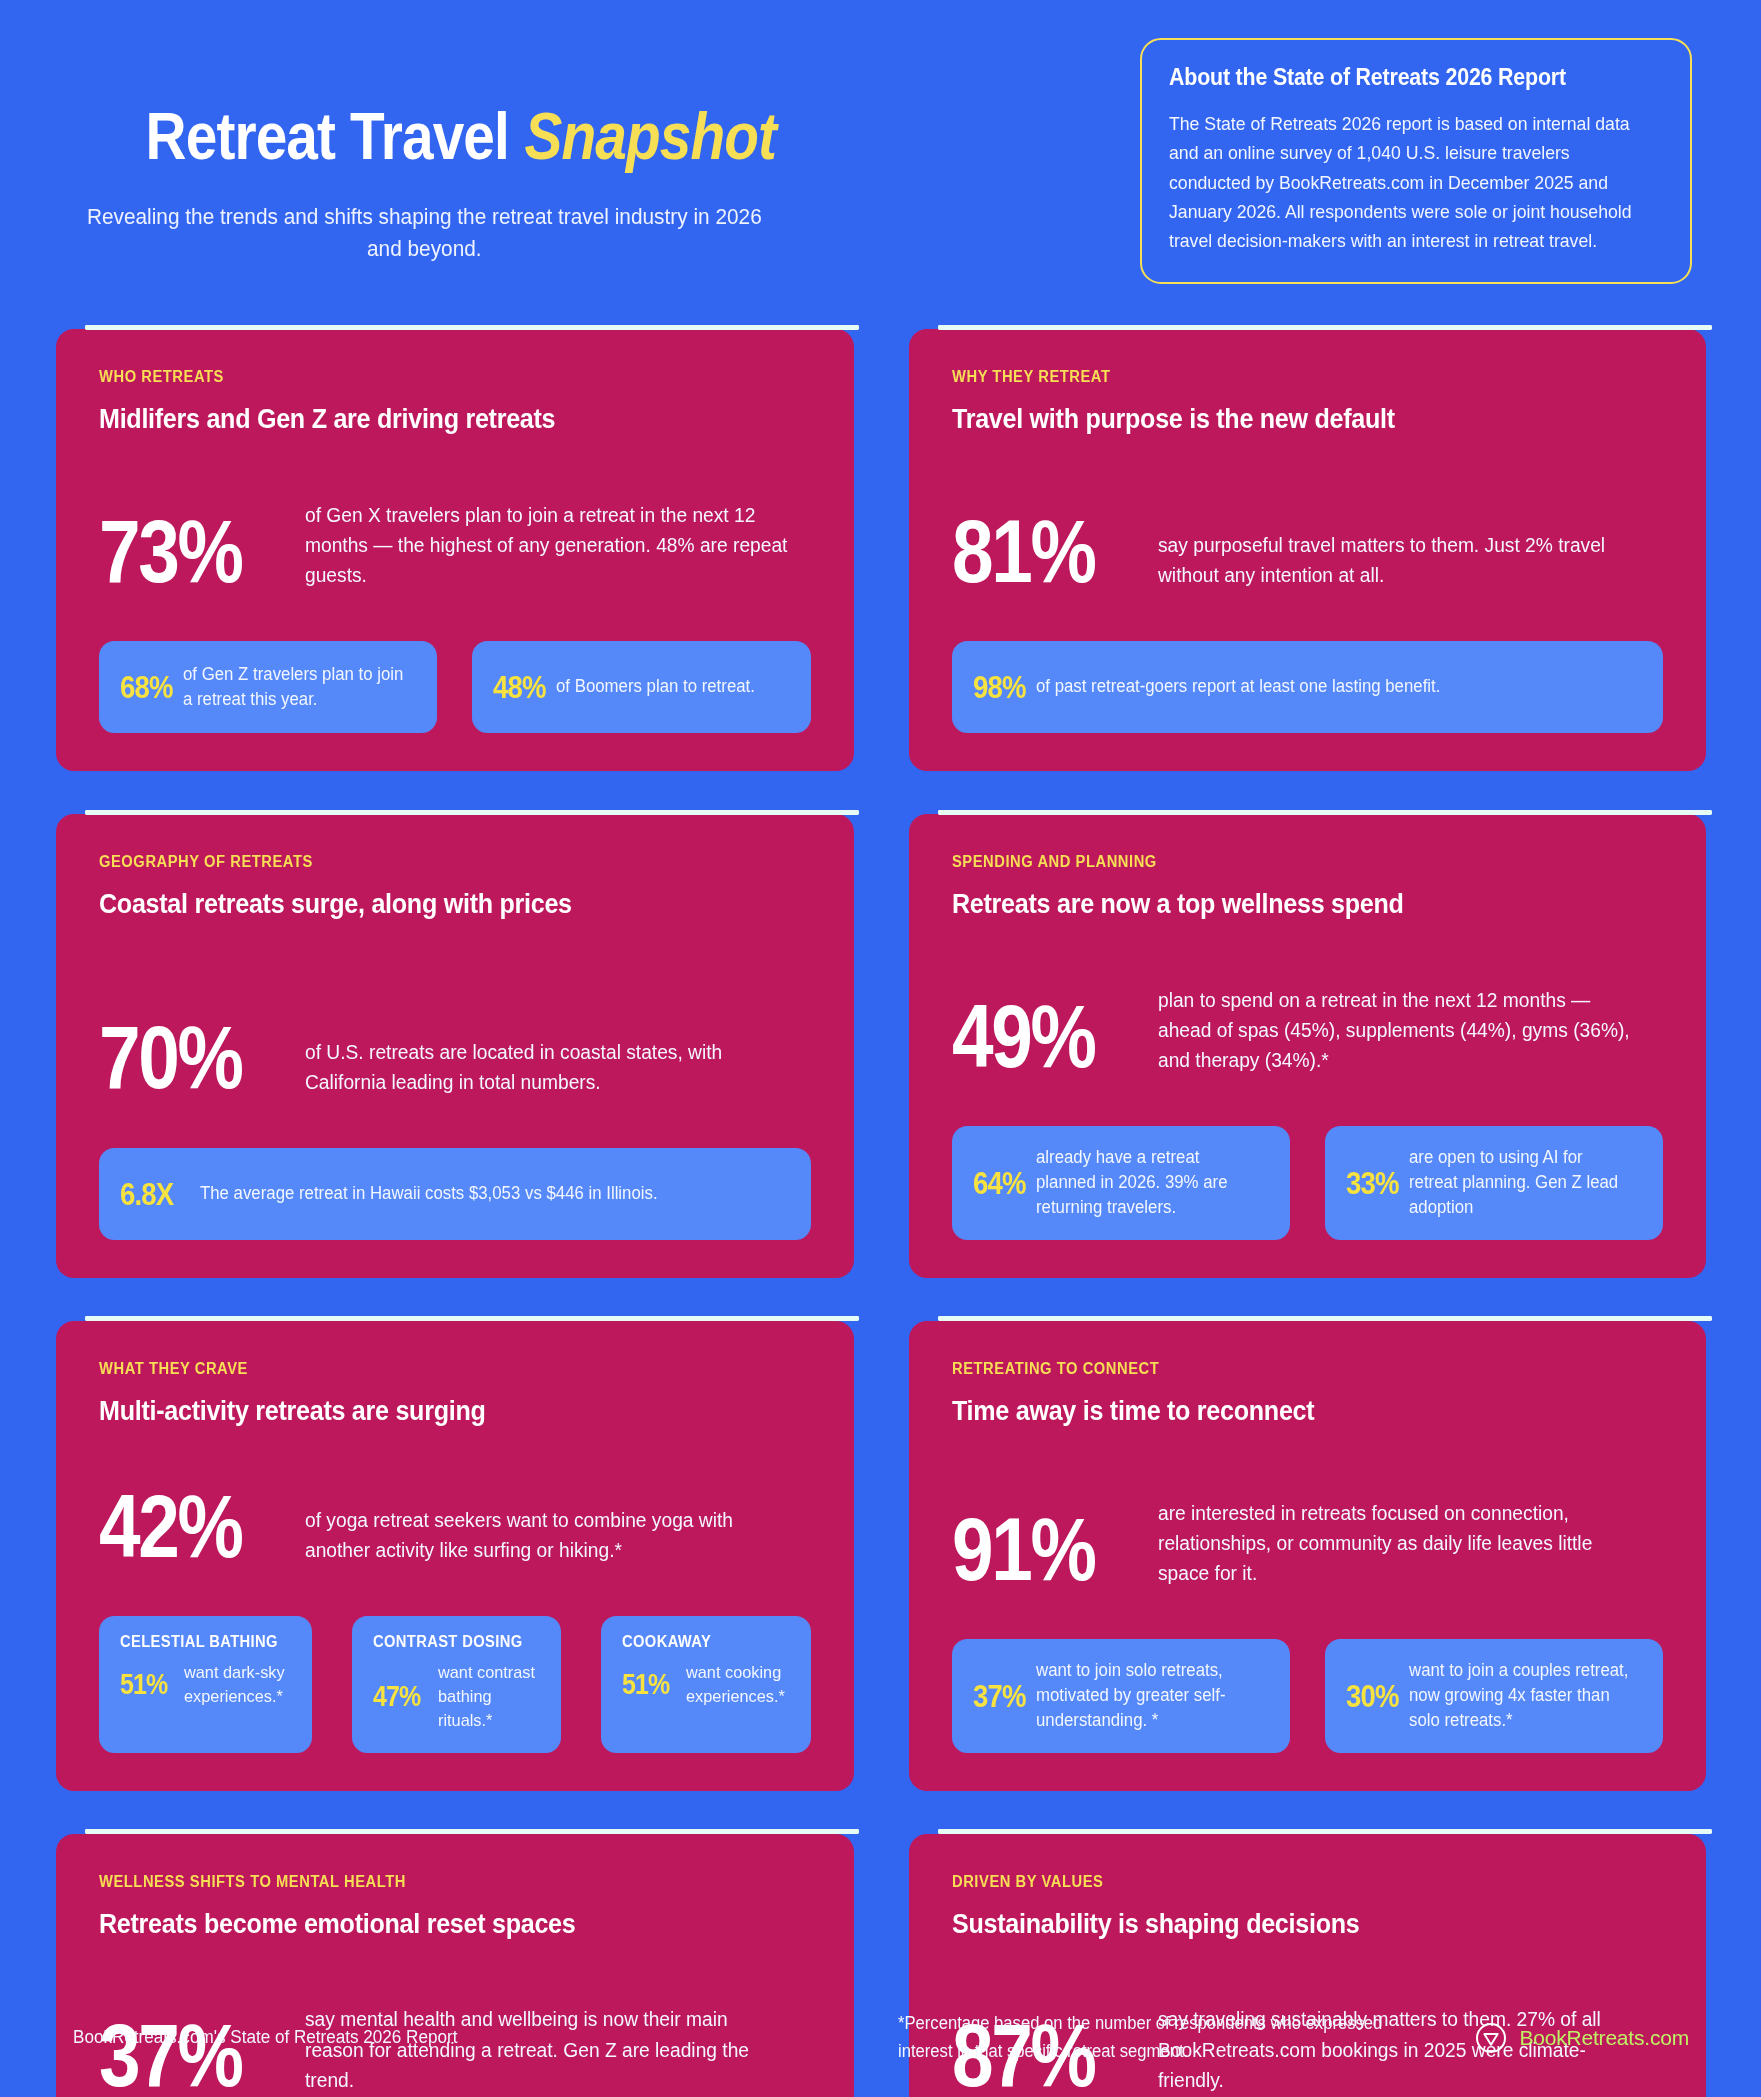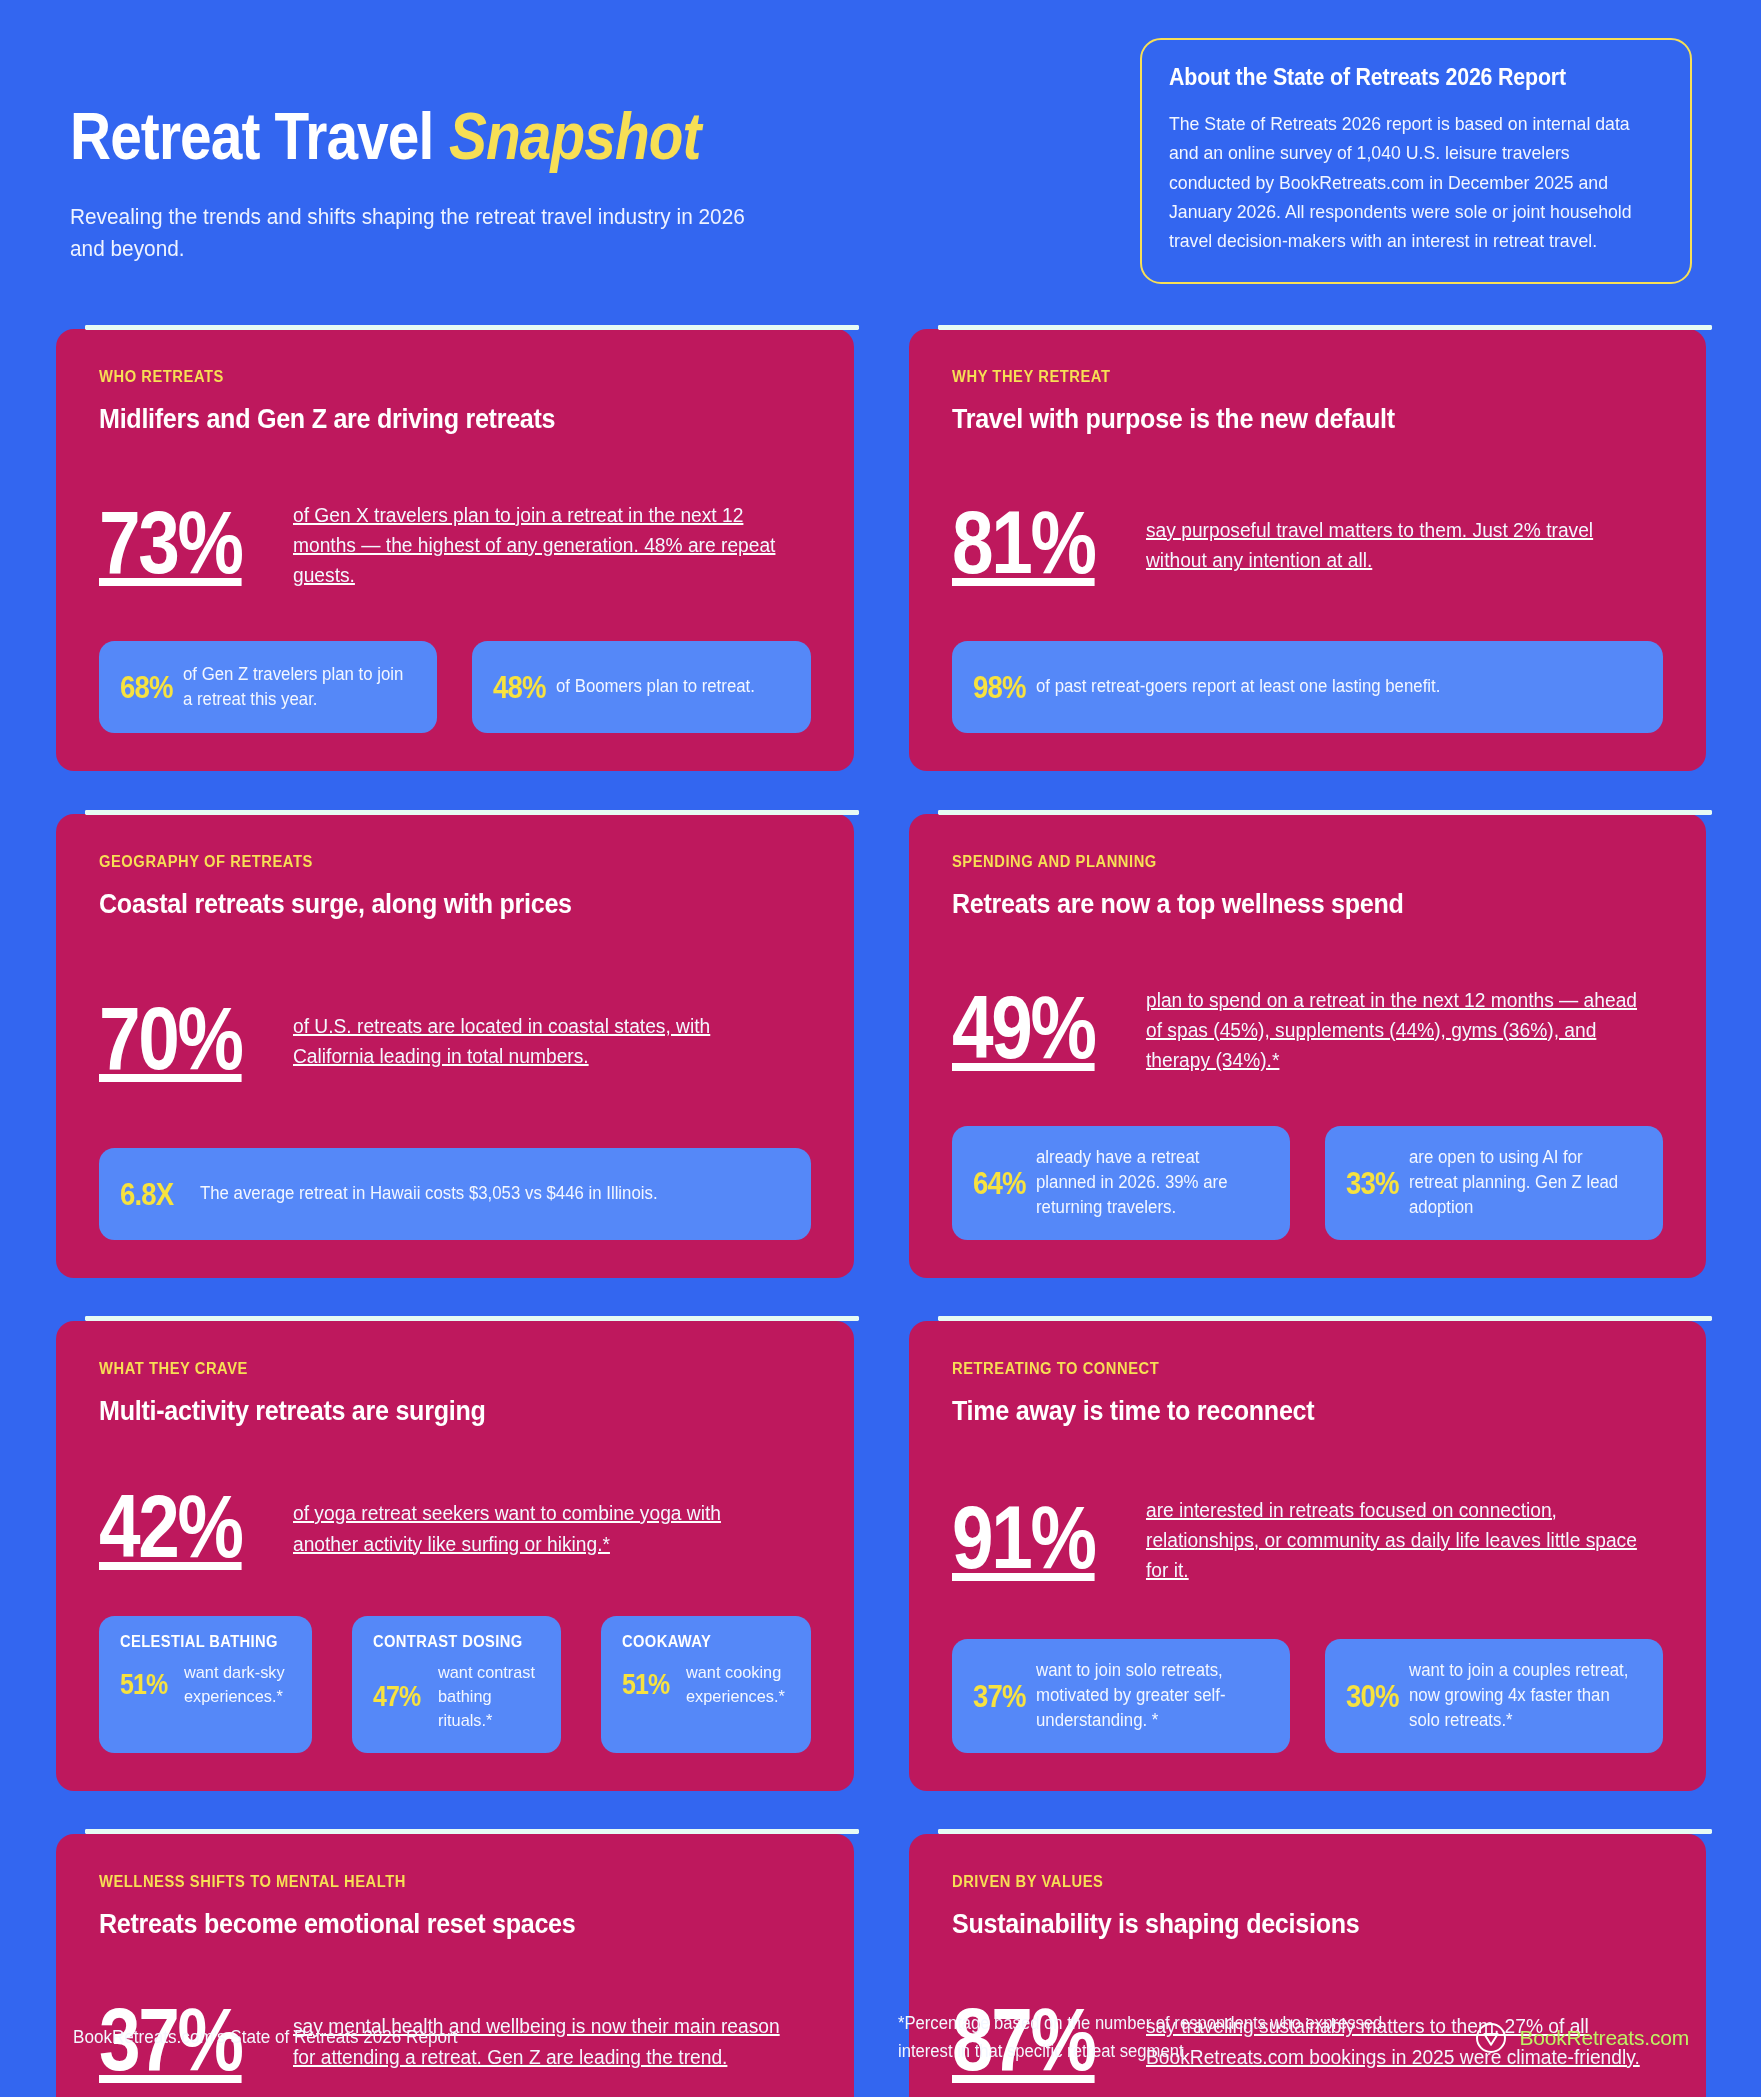--- a/index.html
+++ b/index.html
@@ -24,21 +24,21 @@
   }
 
   
   .header {
     display: flex;
     justify-content: space-between;
     align-items: flex-start;
     padding: 41px 43px 0 43px;
   }
 
-  .header-left { width: 909px; padding-top: 62px; }
+  .header-left { width: 909px; padding-top: 62px; text-align: center; }
 
   .title {
     font-size: 66px;
     line-height: 1.0;
     font-weight: 700;
     letter-spacing: -1px;
     transform: scaleX(0.86);
     transform-origin: left center;
     white-space: nowrap;
   }
@@ -124,25 +124,24 @@
     margin-top: 18px;
     font-size: 27px;
     font-weight: 700;
     letter-spacing: -0.3px;
     transform: scaleX(0.93);
     transform-origin: left top;
   }
 
   .stat-row {
     display: flex;
-    align-items: center;
+    align-items: flex-end;
     margin-top: 55px;
-    gap: 19px;
+    gap: 31px;
     flex: 1;
-    text-decoration: underline;
   }
   .stat-big {
     font-size: 89px;
     font-weight: 700;
     line-height: 0.9;
     letter-spacing: -2.8px;
     transform: scaleX(0.84);
     transform-origin: left top;
     flex: 0 0 auto;
     min-width: 175px;

